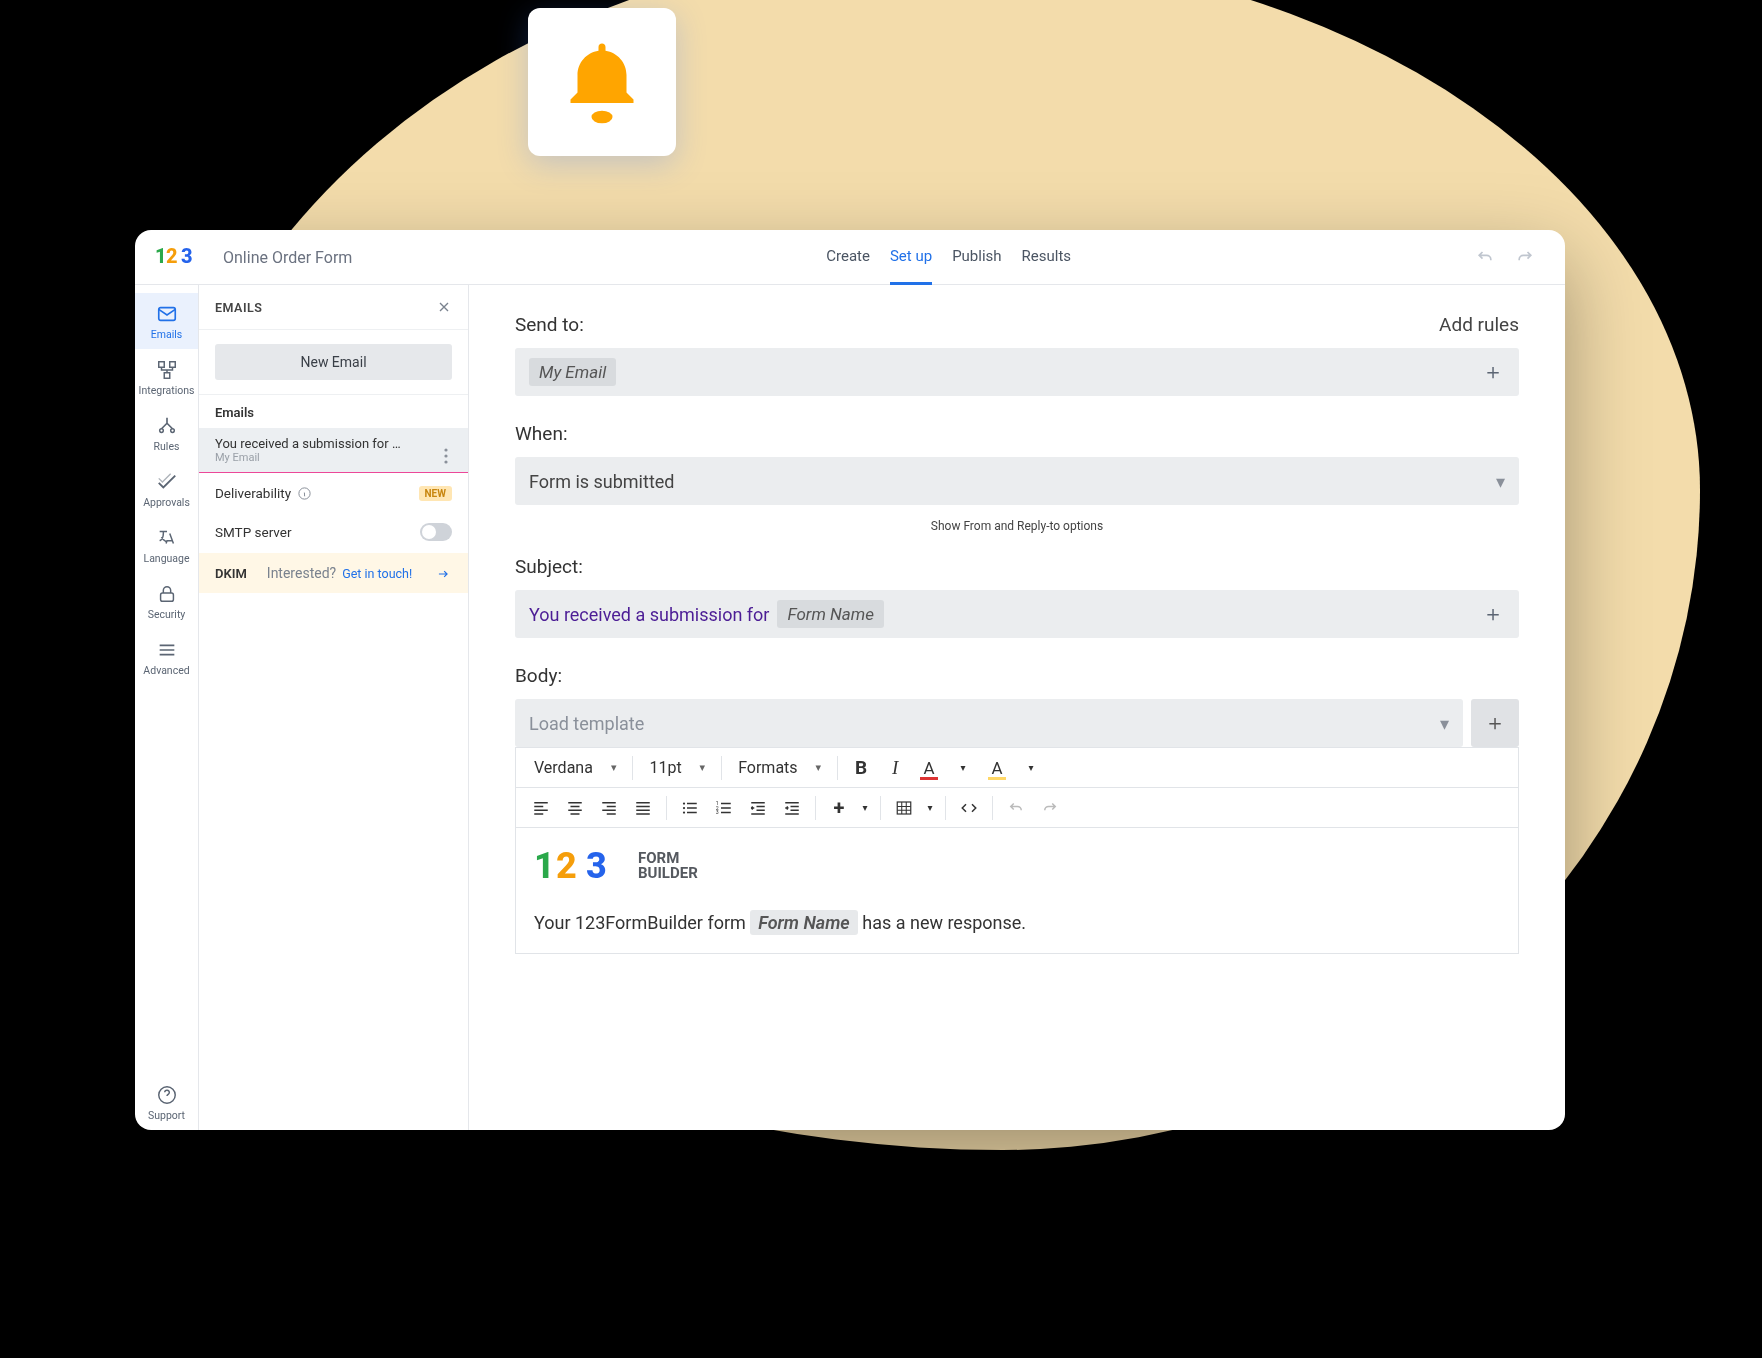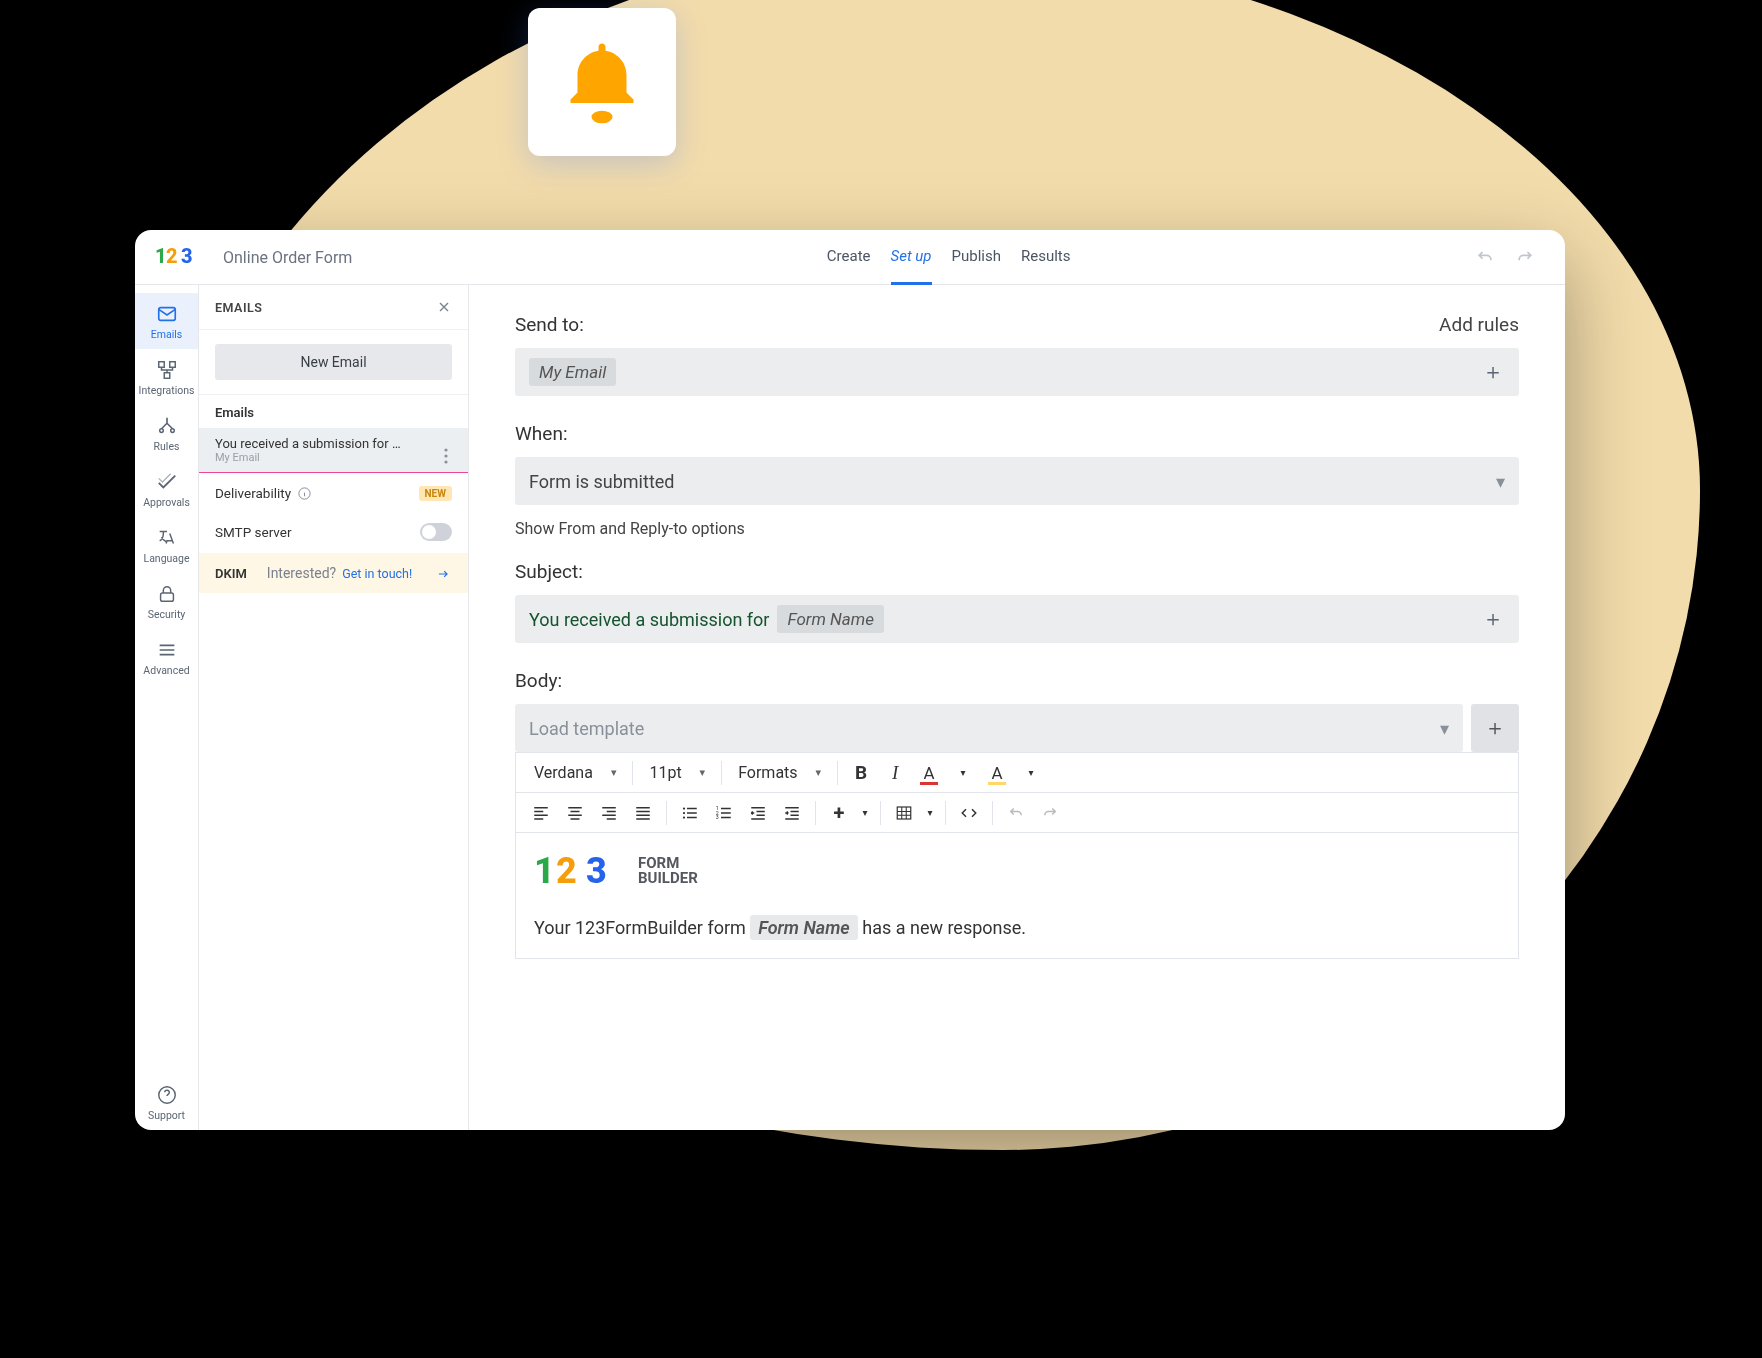--- a/index.html
+++ b/index.html
@@ -5,21 +5,21 @@
   * { box-sizing: border-box; margin: 0; padding: 0; font-family: -apple-system, BlinkMacSystemFont, "Segoe UI", Roboto, Arial, sans-serif; }
   body { background: #000; width: 1762px; height: 1358px; position: relative; overflow: hidden; }
   .bg-blob { position: absolute; width: 1550px; height: 1200px; left: 150px; top: -50px; background: #f3dcab; border-radius: 50% 50% 45% 55% / 55% 45% 55% 45%; z-index: 1; }
   .bell-card { position: absolute; left: 528px; top: 8px; width: 148px; height: 148px; background: #fff; border-radius: 12px; box-shadow: 0 8px 30px rgba(60,120,255,0.25); z-index: 5; display: flex; align-items: center; justify-content: center; }
   .app-window { position: absolute; left: 135px; top: 230px; width: 1430px; height: 900px; background: #fff; border-radius: 16px; box-shadow: 0 30px 80px rgba(0,0,0,0.35); z-index: 3; overflow: hidden; display: flex; flex-direction: column; }
   .topbar { height: 55px; border-bottom: 1px solid #e5e7eb; display: flex; align-items: center; padding: 0 20px; flex-shrink: 0; }
   .logo123 { width: 46px; height: 22px; margin-right: 22px; display:flex; align-items:center; }
   .form-title { font-size: 16px; color: #6b7280; }
   .tabs { margin-left: auto; margin-right: auto; display: flex; gap: 20px; }
   .tab { font-size: 15px; color: #4b5563; padding: 17px 0; cursor: pointer; }
-  .tab.active { color: #2171e8; border-bottom: 3px solid #2171e8; font-style: italic; }
+  .tab.active { color: #2171e8; border-bottom: 3px solid #2171e8; }
   .history-icons { position:absolute; right:30px; display:flex; gap:20px; color:#c0c6cf; }
   .body { flex: 1; display: flex; min-height: 0; }
   .rail { width: 64px; border-right: 1px solid #e5e7eb; display: flex; flex-direction: column; align-items: center; padding-top: 8px; }
   .rail-item { width: 100%; display: flex; flex-direction: column; align-items: center; padding: 10px 0 8px; font-size: 10.5px; color: #5b6573; cursor: pointer; }
   .rail-item.active { background: #eaf1fd; color: #2171e8; }
   .rail-item svg { width: 22px; height: 22px; margin-bottom: 3px; }
   .rail-spacer { flex: 1; }
   .panel { width: 270px; border-right: 1px solid #e5e7eb; display: flex; flex-direction: column; background:#fff; }
   .panel-head { display: flex; align-items: center; padding: 14px 16px; border-bottom: 1px solid #eef0f2; }
   .panel-head-title { font-size: 12.5px; font-weight: 600; color: #444; letter-spacing: .5px; }
@@ -44,22 +44,22 @@
   .dkim-link { color:#2171e8; font-size:12.5px; }
   .dkim-arrow { margin-left:auto; color:#2171e8; }
   .main { flex: 1; overflow-y: auto; padding: 28px 46px; }
   .field-label { font-size: 19px; color: #333; margin-bottom: 12px; display:flex; align-items:center; }
   .add-rules { margin-left:auto; font-size: 19px; color:#444; }
   .input-row { background: #ebedef; border-radius: 3px; height: 48px; display: flex; align-items: center; padding: 0 14px; margin-bottom: 26px; }
   .chip { background: #d8dbde; border-radius: 3px; padding: 4px 10px; font-style: italic; color: #555; font-size: 17px; }
   .plus-right { margin-left: auto; color: #5b6573; font-size: 22px; cursor:pointer; width:24px; text-align:center; }
   .dropdown-row { background: #ebedef; border-radius: 3px; height: 48px; display: flex; align-items: center; padding: 0 14px; margin-bottom: 14px; font-size:18px; color:#444; }
   .caret { margin-left:auto; color:#8a909a; }
-  .link-row { text-align:left; font-size:16px; color:#444; margin-bottom: 22px; }
-  .subj-text { font-size:18px; color:#14532d; margin-right:8px; }
+  .link-row { text-align:center; font-size:12px; color:#444; margin-bottom: 22px; }
+  .subj-text { font-size:18px; color:#4c1d95; margin-right:8px; }
   .load-tpl-wrap { display:flex; gap:8px; margin-bottom:0; }
   .load-tpl { flex:1; background:#ebedef; border-radius:3px; height:48px; display:flex; align-items:center; padding:0 14px; font-size:18px; color:#8a909a; }
   .plus-btn { width:48px; height:48px; background:#e0e2e5; border-radius:3px; display:flex; align-items:center; justify-content:center; font-size:22px; color:#555; cursor:pointer; }
   .editor-toolbar { border:1px solid #e1e4e8; border-top:none; }
   .tb-row { display:flex; align-items:center; height:40px; padding:0 10px; gap:4px; border-top:1px solid #e1e4e8; }
   .tb-sel { display:flex; align-items:center; padding:0 8px; height:30px; font-size:16px; color:#333; cursor:pointer; }
   .tb-sel .c { margin-left:18px; color:#666; font-size:11px; }
   .tb-sep { width:1px; height:24px; background:#e1e4e8; margin:0 4px; }
   .tb-btn { width:30px; height:30px; display:flex; align-items:center; justify-content:center; cursor:pointer; color:#333; }
   .color-a { position:relative; }

